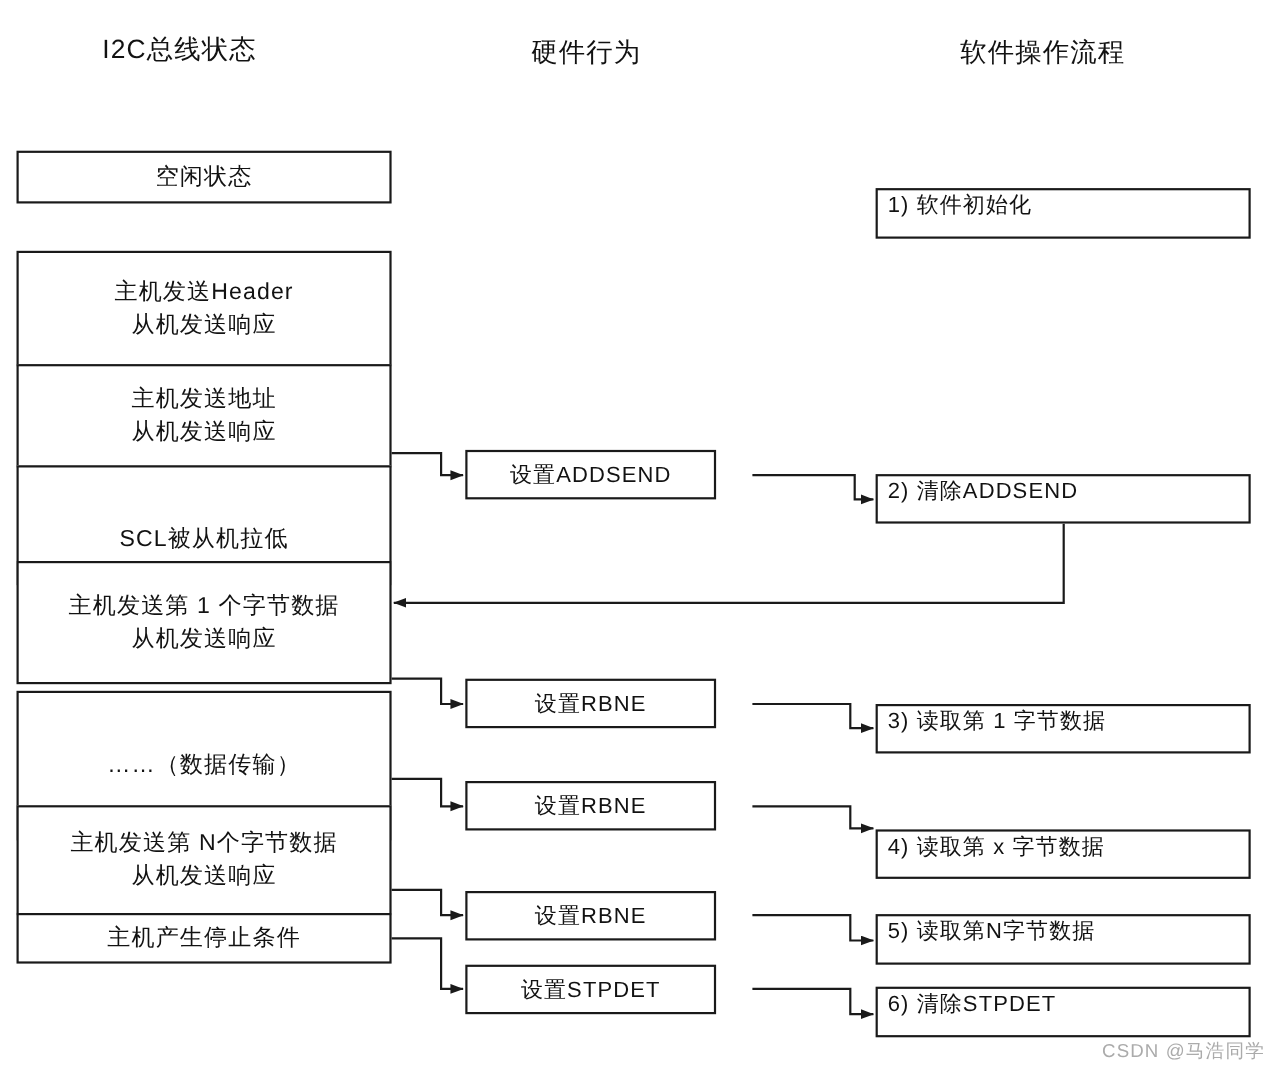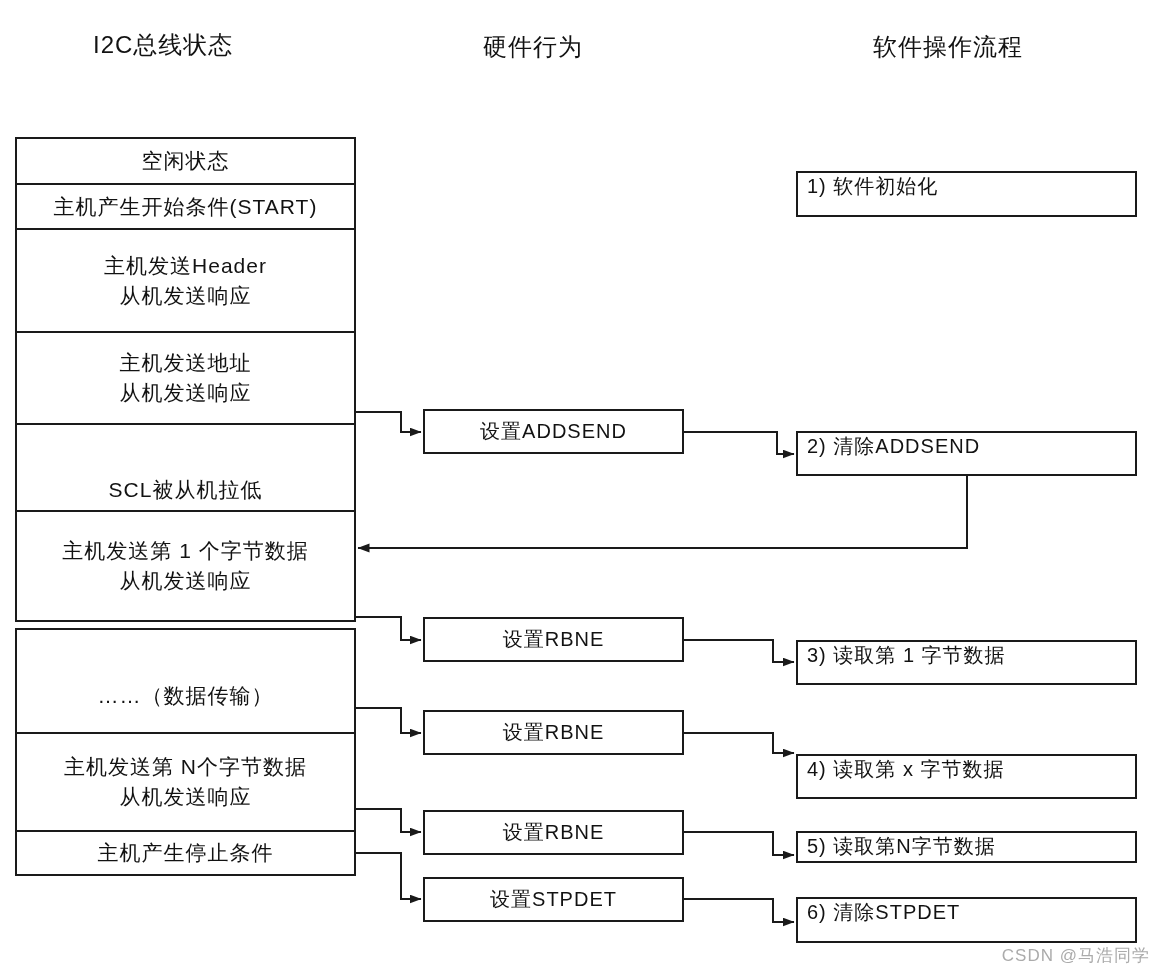--- a/index.html
+++ b/index.html
@@ -36,21 +36,21 @@
     align-items: center;
     justify-content: center;
     text-align: center;
     font-size: 21px;
     line-height: 30px;
     letter-spacing: 1px;
   }
   .hw-box {
     position: absolute;
     left: 423px;
-    width: 261px;
+    width: 228px;
     height: 45px;
     border: 2px solid var(--line);
     background: var(--bg);
     display: flex;
     align-items: center;
     justify-content: center;
     font-size: 20px;
     letter-spacing: 1px;
   }
   .sw-box {
@@ -113,23 +113,20 @@
     <path class="wire" d="M684,733 H773 V753 H794" marker-end="url(#arr)"></path>
     <path class="wire" d="M355,809 H401 V832 H421" marker-end="url(#arr)"></path>
     <path class="wire" d="M684,832 H773 V855 H794" marker-end="url(#arr)"></path>
     <path class="wire" d="M355,853 H401 V899 H421" marker-end="url(#arr)"></path>
     <path class="wire" d="M684,899 H773 V922 H794" marker-end="url(#arr)"></path>
   </svg>
 
   <div class="bus-row" style="top:137px; height:48px;">
     <span>空闲状态</span>
   </div>
-  <div class="bus-row" style="top:183px; height:47px;">
-    <span>主机产生开始条件(START)</span>
-  </div>
   <div class="bus-row" style="top:228px; height:105px;">
     <span>主机发送Header</span>
     <span>从机发送响应</span>
   </div>
   <div class="bus-row" style="top:331px; height:94px;">
     <span>主机发送地址</span>
     <span>从机发送响应</span>
   </div>
   <div class="bus-row" style="top:423px; height:109px; justify-content:center; padding-top:24px;">
     <span>SCL被从机拉低</span>
@@ -170,21 +167,21 @@
   </div>
   <div class="sw-box" style="top:431px; height:45px;">
     <span>2) 清除ADDSEND</span>
   </div>
   <div class="sw-box" style="top:640px; height:45px;">
     <span>3) 读取第 1 字节数据</span>
   </div>
   <div class="sw-box" style="top:754px; height:45px;">
     <span>4) 读取第 x 字节数据</span>
   </div>
-  <div class="sw-box" style="top:831px; height:32px;">
+  <div class="sw-box" style="top:831px; height:46px;">
     <span>5) 读取第N字节数据</span>
   </div>
   <div class="sw-box" style="top:897px; height:46px;">
     <span>6) 清除STPDET</span>
   </div>
 
   <div class="watermark">CSDN @马浩同学</div>
 
 </div>
 

